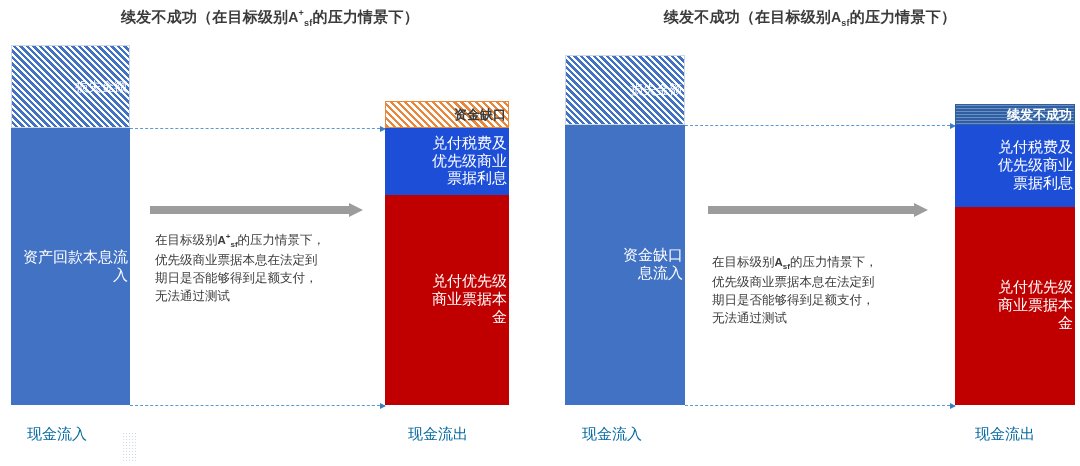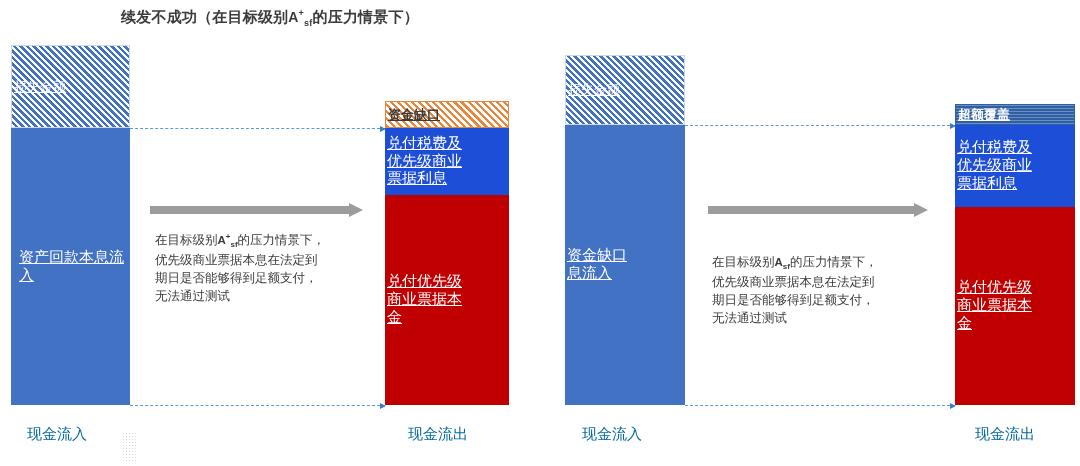--- a/index.html
+++ b/index.html
@@ -52,25 +52,24 @@
     vertical-align: sub;
   }
 
   
   .seg {
     position: absolute;
     box-sizing: border-box;
     display: flex;
     align-items: center;
     justify-content: center;
-    text-align: left;
+    text-align: right;
     color: #ffffff;
     line-height: 1.18;
     overflow: hidden;
-    text-decoration: underline;
   }
   .seg-label {
     display: block;
     width: 100%;
     padding: 0 2px;
   }
 
   .seg-blue-solid {
     background: #4272C4;
     font-size: 15px;
@@ -233,32 +232,33 @@
 无法通过测试</span></div>
 
   <div class="foot-label" style="left:27px; top:425px;">现金流入</div>
   <div class="foot-label" style="left:408px; top:425px;">现金流出</div>
 
   <div class="dot-artifact" style="left:122px; top:432px; width:16px; height:30px;"></div>
 </div>
 
 <div class="panel" id="panel-right">
 
+  <div class="panel-title"><span>续发不成功（在目标级别</span><span class="rating"><span>A</span><sup></sup><sub>sf</sub></span><span>的压力情景下）</span></div>
 
   <div class="seg seg-blue-hatch" style="left:25px; top:55px; width:120px; height:70px;">
     <span class="seg-label">损失金额</span>
   </div>
 
   <div class="seg seg-blue-solid" style="left:25px; top:125px; width:120px; height:280px; white-space:pre-line;">
     <span class="seg-label">资金缺口
 息流入</span>
   </div>
 
   <div class="seg seg-blue-cover" style="left:415px; top:104px; width:120px; height:21px;">
-    <span class="seg-label">超额覆盖</span>
+    <span class="seg-label">续发不成功</span>
   </div>
 
   <div class="seg seg-orange-solid" style="left:415px; top:125px; width:120px; height:82px; white-space:pre-line;">
     <span class="seg-label">兑付税费及
 优先级商业
 票据利息</span>
   </div>
 
   <div class="seg seg-red-solid" style="left:415px; top:207px; width:120px; height:198px; white-space:pre-line;">
     <span class="seg-label">兑付优先级

